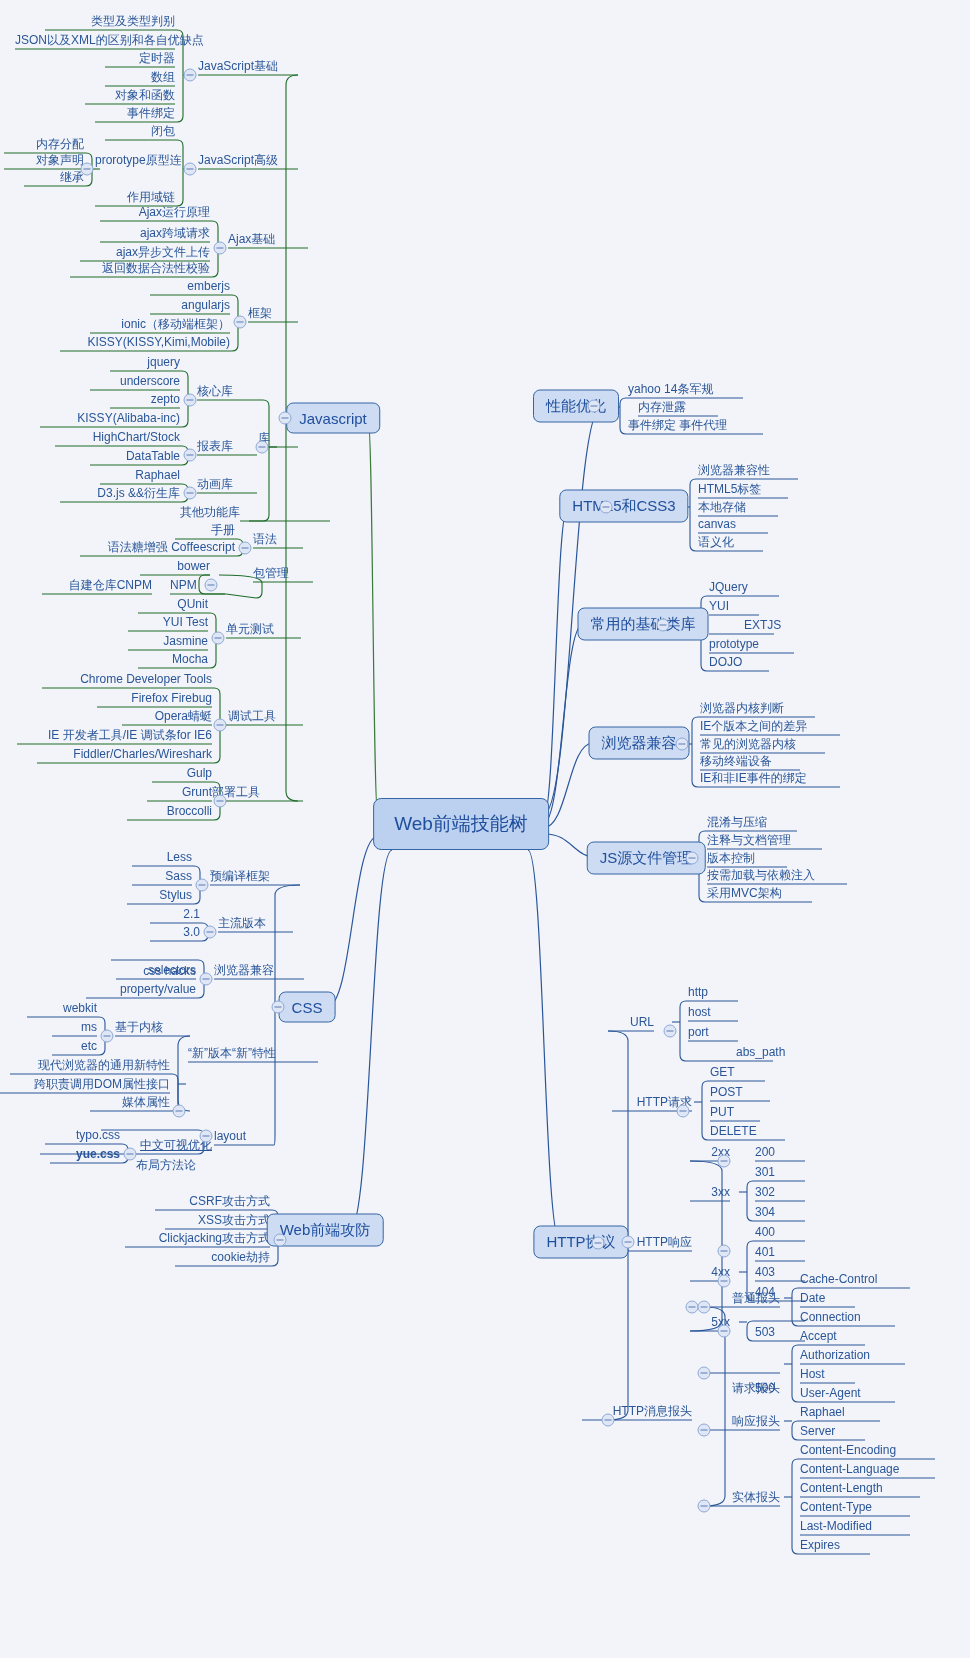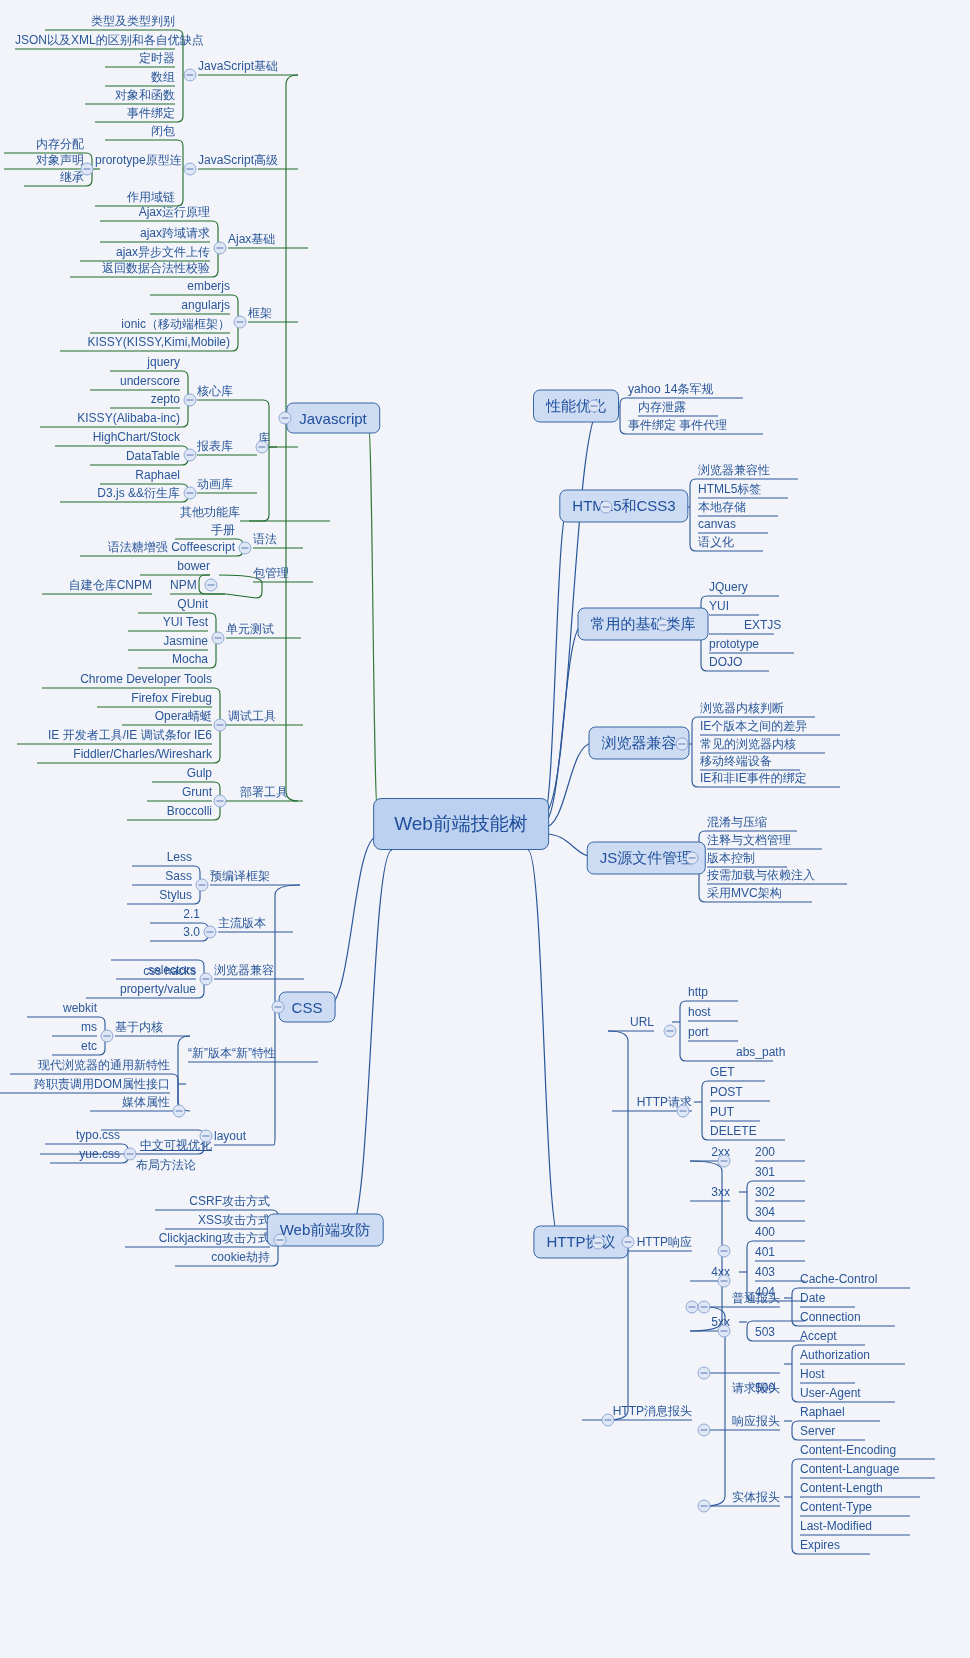--- a/index.html
+++ b/index.html
@@ -375,21 +375,21 @@
       <div class="nd r" style="top: 629px; left: 226px;">单元测试</div>
       <div class="nd l" style="top: 679px; left: 42px; width: 170px;">Chrome Developer Tools</div>
       <div class="nd l" style="top: 698px; left: 97px; width: 115px;">Firefox Firebug</div>
       <div class="nd l" style="top: 716px; left: 122px; width: 90px;">Opera蜻蜓</div>
       <div class="nd l" style="top: 735px; left: 17px; width: 195px;">IE 开发者工具/IE 调试条for IE6</div>
       <div class="nd l" style="top: 754px; left: 37px; width: 175px;">Fiddler/Charles/Wireshark</div>
       <div class="nd r" style="top: 716px; left: 228px;">调试工具</div>
       <div class="nd l" style="top: 773px; left: 152px; width: 60px;">Gulp</div>
       <div class="nd l" style="top: 792px; left: 147px; width: 65px;">Grunt</div>
       <div class="nd l" style="top: 811px; left: 127px; width: 85px;">Broccolli</div>
-      <div class="nd r" style="top: 792px; left: 240px;">部署工具</div>
+      <div class="nd r" style="top: 792px; left: 212px;">部署工具</div>
       <div class="b1" style="left: 333px; top: 418px;">Javascript</div>
       <div class="nd l" style="top: 857px; left: 132px; width: 60px;">Less</div>
       <div class="nd l" style="top: 876px; left: 132px; width: 60px;">Sass</div>
       <div class="nd l" style="top: 895px; left: 127px; width: 65px;">Stylus</div>
       <div class="nd r" style="top: 876px; left: 210px;">预编译框架</div>
       <div class="nd l" style="top: 914px; left: 150px; width: 50px;">2.1</div>
       <div class="nd l" style="top: 932px; left: 150px; width: 50px;">3.0</div>
       <div class="nd r" style="top: 923px; left: 218px;">主流版本</div>
       <div class="nd l" style="top: 951px; left: 111px; width: 85px; margin-top: 20px;">css hacks</div>
       <div class="nd l" style="top: 970px; left: 116px; width: 80px;">selectors</div>
@@ -398,21 +398,21 @@
       <div class="nd l" style="top: 1008px; left: 27px; width: 70px;">webkit</div>
       <div class="nd l" style="top: 1027px; left: 52px; width: 45px;">ms</div>
       <div class="nd l" style="top: 1046px; left: 52px; width: 45px;">etc</div>
       <div class="nd r" style="top: 1027px; left: 115px;">基于内核</div>
       <div class="nd l" style="top: 1065px; left: 10px; width: 160px;">现代浏览器的通用新特性</div>
       <div class="nd l" style="top: 1084px; left: 0px; width: 170px;">跨职责调用DOM属性接口</div>
       <div class="nd l" style="top: 1102px; left: 90px; width: 80px;">媒体属性</div>
       <div class="nd r" style="top: 1053px; left: 188px;">“新”版本“新”特性</div>
       <div class="nd l" style="top: 1121px; left: 101px; width: 95px; margin-top: 44px;">布局方法论</div>
       <div class="nd l" style="top: 1135px; left: 45px; width: 75px;">typo.css</div>
-      <div class="nd l" style="top: 1154px; left: 50px; width: 70px;">yue.css</div>
+      <div class="nd l" style="top: 1154px; left: 50px; width: 70px; font-weight: bold;">yue.css</div>
       <div class="nd r" style="top: 1145px; left: 140px; text-decoration: underline;">中文可视优化</div>
       <div class="nd r" style="top: 1136px; left: 214px;">layout</div>
       <div class="b1" style="left: 307px; top: 1007px;">CSS</div>
       <div class="nd l" style="top: 1201px; left: 155px; width: 115px;">CSRF攻击方式</div>
       <div class="nd l" style="top: 1220px; left: 165px; width: 105px;">XSS攻击方式</div>
       <div class="nd l" style="top: 1238px; left: 125px; width: 145px;">Clickjacking攻击方式</div>
       <div class="nd l" style="top: 1257px; left: 175px; width: 95px;">cookie劫持</div>
       <div class="b1" style="left: 325px; top: 1230px;">Web前端攻防</div>
       <div class="nd r" style="top: 389px; left: 628px;">yahoo 14条军规</div>
       <div class="nd r" style="top: 407px; left: 638px;">内存泄露</div>

